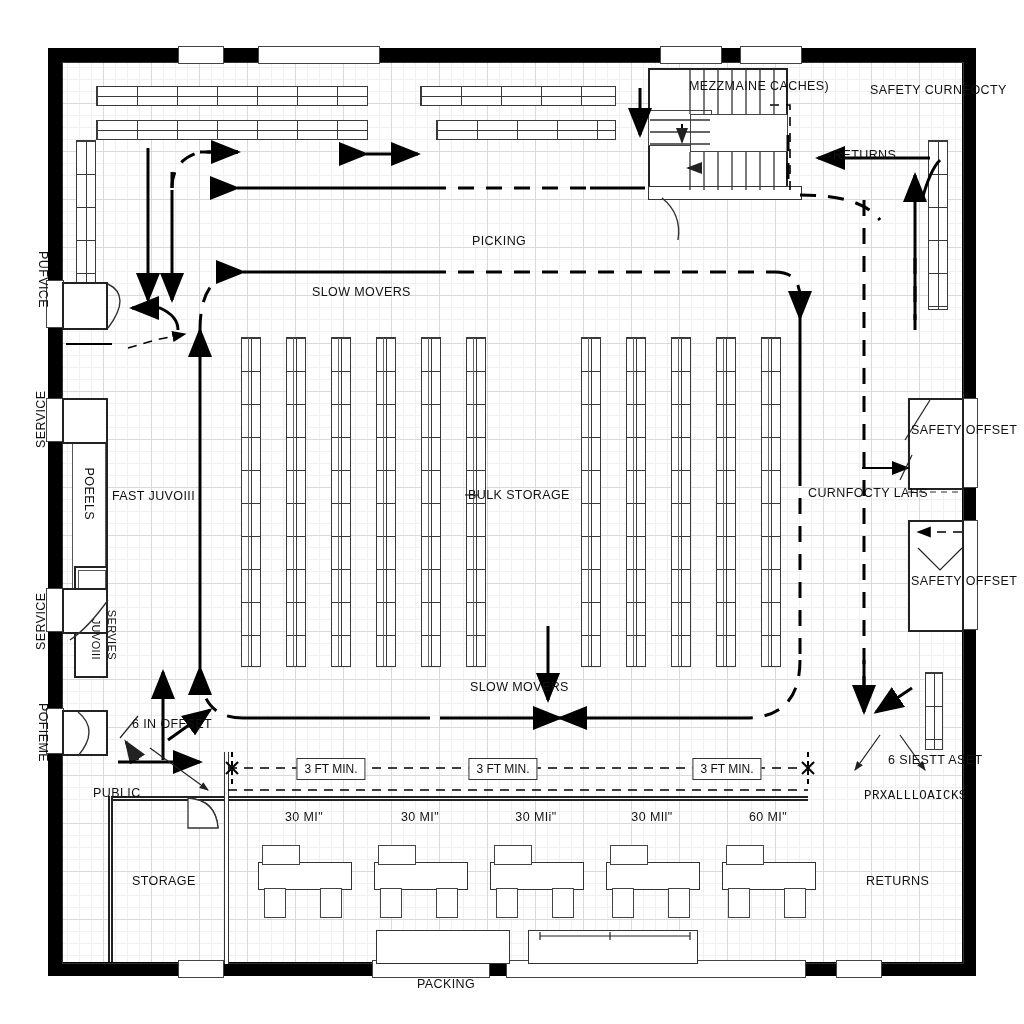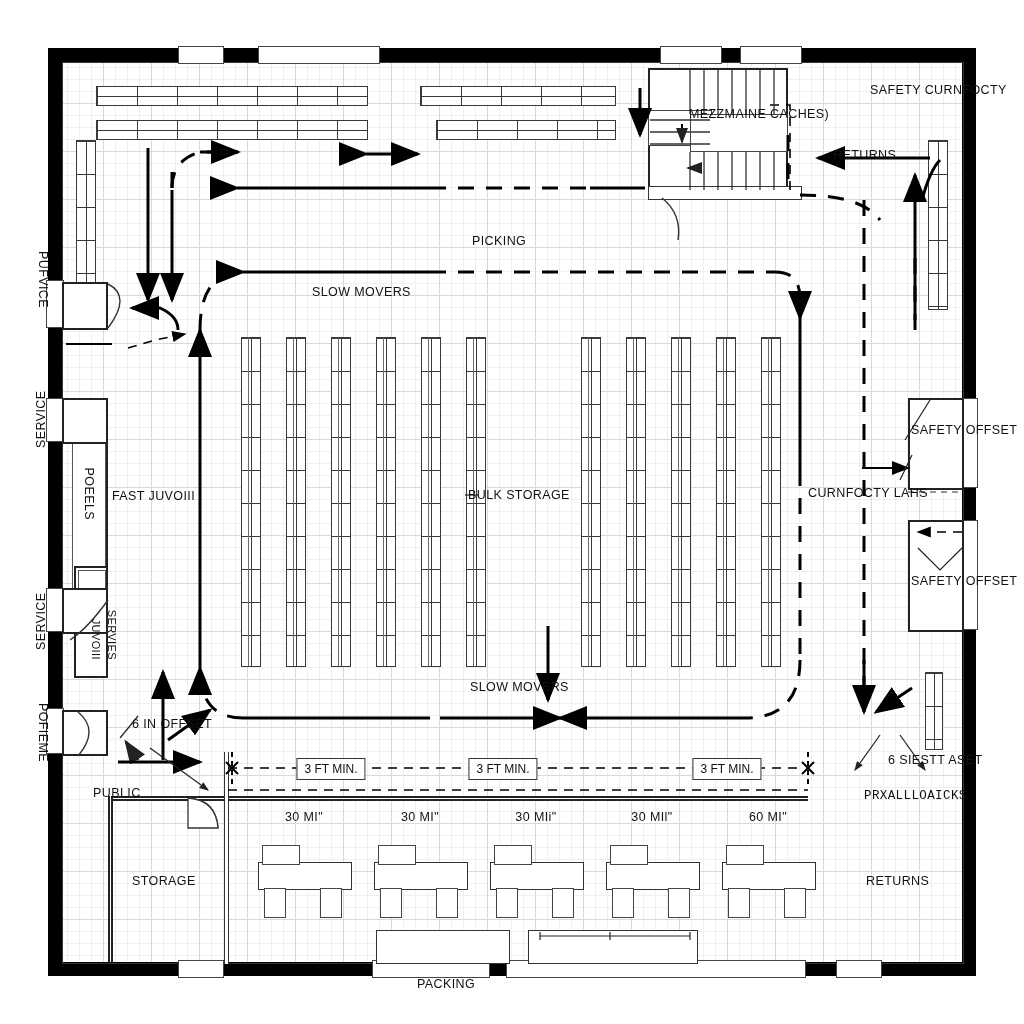--- a/index.html
+++ b/index.html
@@ -415,21 +415,21 @@
 
     <path class="leader" d="M465,495 L478,495"></path>
   </svg>
 
   <div class="lbl" style="left:472px;top:234px;">PICKING</div>
   <div class="lbl" style="left:312px;top:285px;">SLOW MOVERS</div>
   <div class="lbl" style="left:468px;top:488px;">BULK STORAGE</div>
   <div class="lbl" style="left:470px;top:680px;">SLOW MOVERS</div>
   <div class="lbl" style="left:112px;top:489px;">FAST JUVOIII</div>
 
-  <div class="lbl two" style="left:689px;top:78px;text-align:center;margin-top:28px;">
+  <div class="lbl two" style="left:689px;top:78px;text-align:center;">
     <span>MEZZMAINE CACHES)</span>
   </div>
   <div class="lbl two" style="left:870px;top:82px;text-align:center;">
     <span>SAFETY CURNFOCTY</span>
   </div>
   <div class="lbl" style="left:833px;top:148px;">RETURNS</div>
   <div class="lbl" style="left:866px;top:874px;">RETURNS</div>
   <div class="lbl" style="left:132px;top:874px;">STORAGE</div>
   <div class="lbl" style="left:417px;top:977px;">PACKING</div>
 

